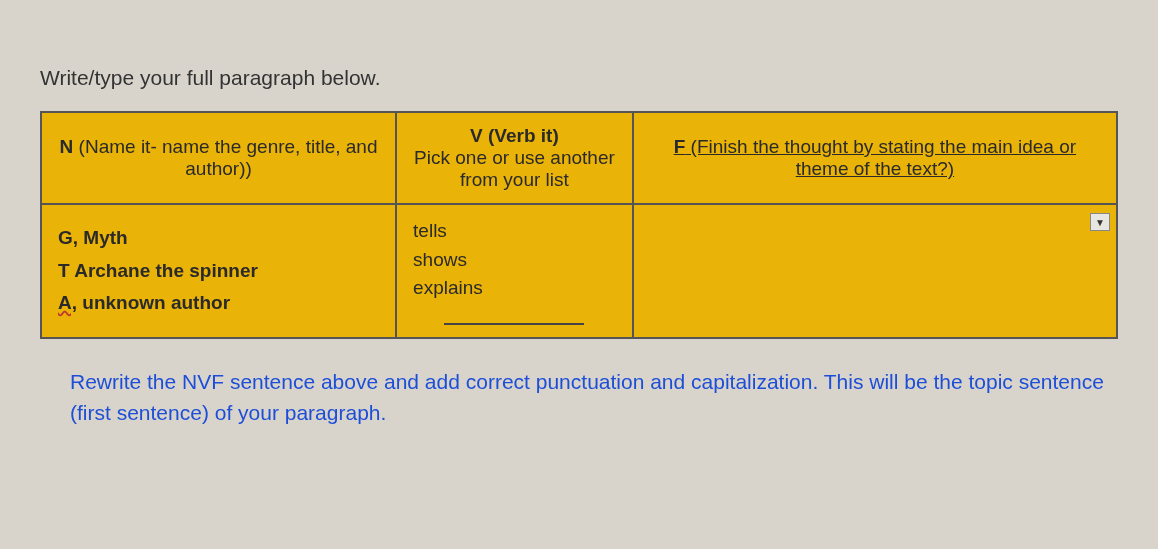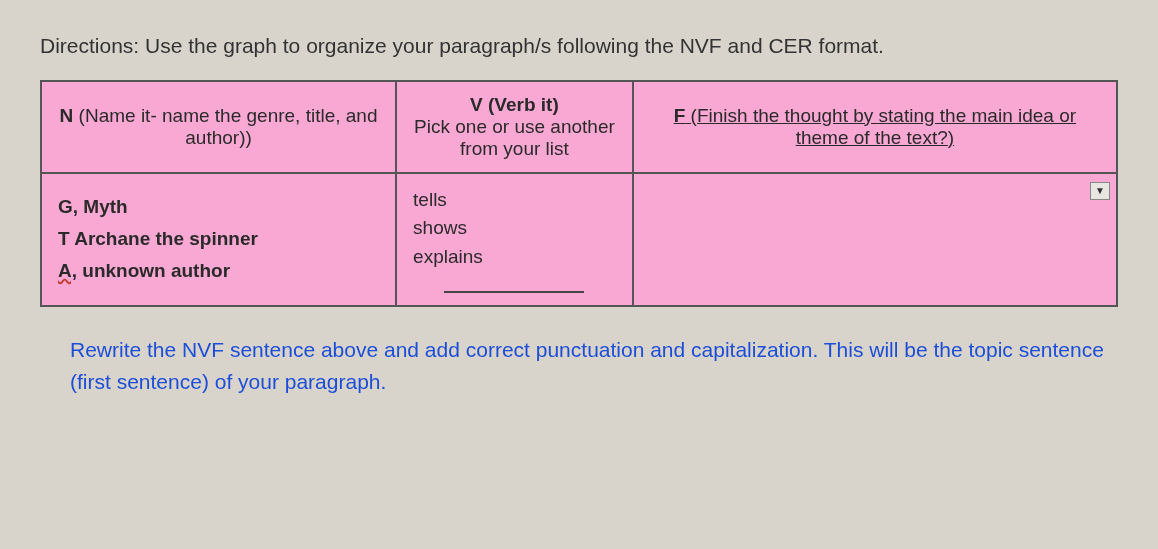--- a/index.html
+++ b/index.html
@@ -18,21 +18,21 @@
     .directions {
       font-size: 21px;
       line-height: 1.5;
       margin-bottom: 18px;
       color: #333;
     }
     .nvf-table {
       width: 100%;
       border-collapse: collapse;
       border: 2px solid #ec4899;
-      background: #f9a8d4;
+      background: #eab308;
     }
     .nvf-table th, .nvf-table td {
       border: 2px solid #555;
       padding: 12px 16px;
       vertical-align: middle;
       font-size: 19px;
     }
     .nvf-table th {
       font-weight: normal;
       text-align: center;
@@ -99,21 +99,22 @@
     .underline-a {
       text-decoration: underline;
       text-decoration-color: #c0392b;
       text-decoration-style: wavy;
     }
   </style>
 </head>
 <body>
 
 <div class="directions">
-  <span>Directions: Use the graph to organize your paragraph/s following the NVF and CER format.</span><br>
+  <br>
+  <span>Write/type your full paragraph below.</span>
 </div>
 
 <table class="nvf-table">
   <tbody>
       <tr>
     <th class="col-n">
       <span class="header-bold">N</span><span> (Name it- name the genre, title, and author))</span>
     </th>
     <th class="col-v">
       <span class="header-bold">V (Verb it)</span><br>

